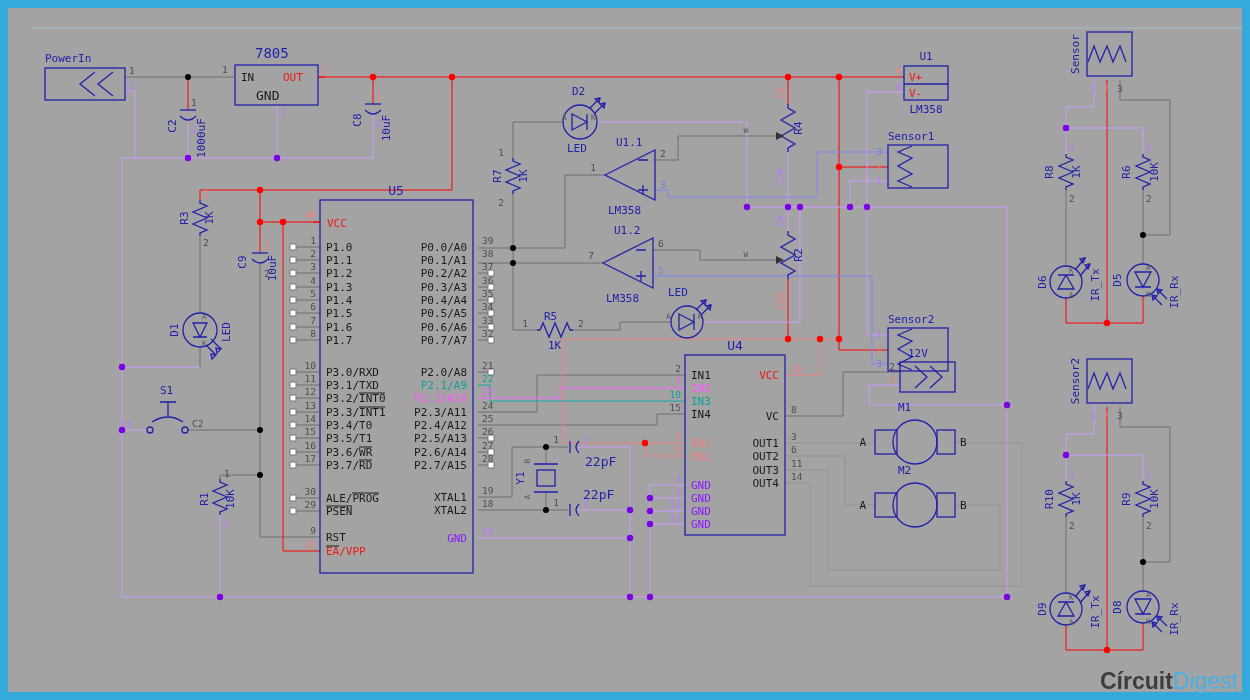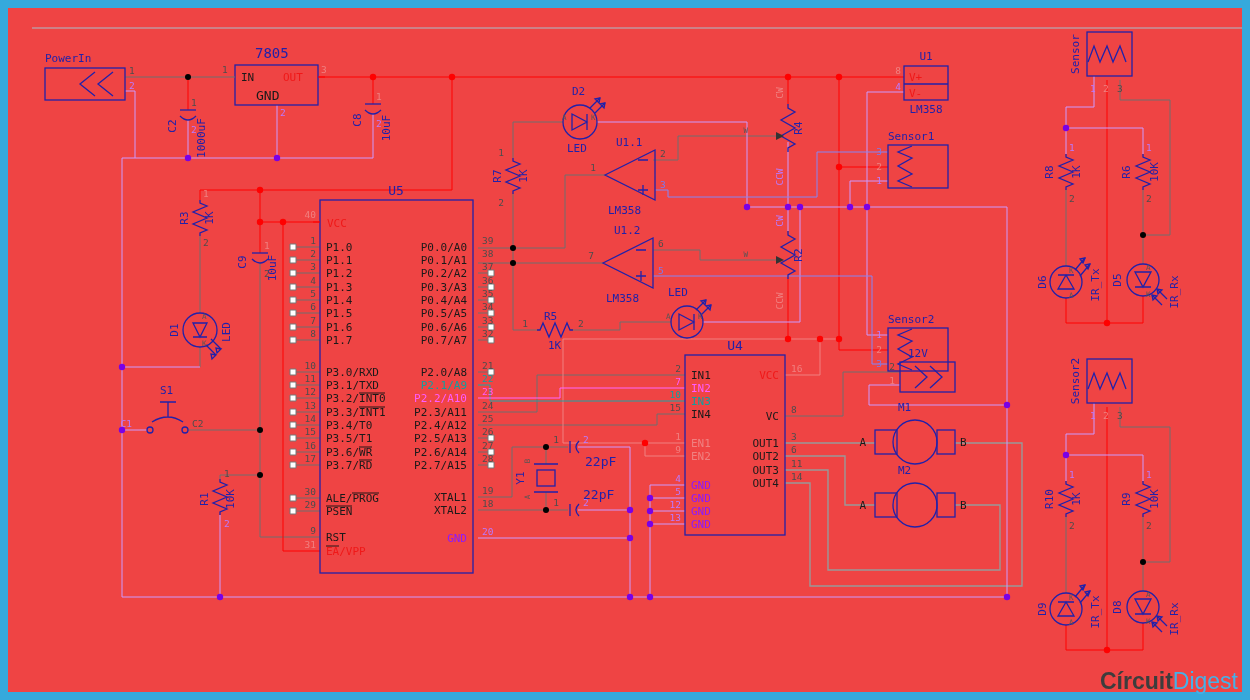--- a/index.html
+++ b/index.html
@@ -1,16 +1,16 @@
 <!DOCTYPE html>
 <html><head>
 <meta charset="utf-8">
 <style>
   html,body{margin:0;padding:0;background:#fff}
-  .page{position:relative;width:1250px;height:700px;background:#ef4444}
+  .page{position:relative;width:1250px;height:700px;background:#a3a3a3}
   svg{display:block}
   text{font-family:"DejaVu Sans Mono",monospace}
   .t{font-size:11px;fill:#1a1a1a}
   .n{font-size:9.5px;fill:#4d4d4d}
   .fr{fill:#f01818}.fs{fill:#f08080}.fp{fill:#8c19ff}.fl{fill:#b97aff}
   .ft{fill:#109f9f}.fm{fill:#ff5cff}.fb{fill:#7a7af0}
   .fg{fill:#555;font-size:7.5px}
   .ref{font-size:11px;fill:#2121aa}
   .big{font-size:14px}
   .med{font-size:13px}

